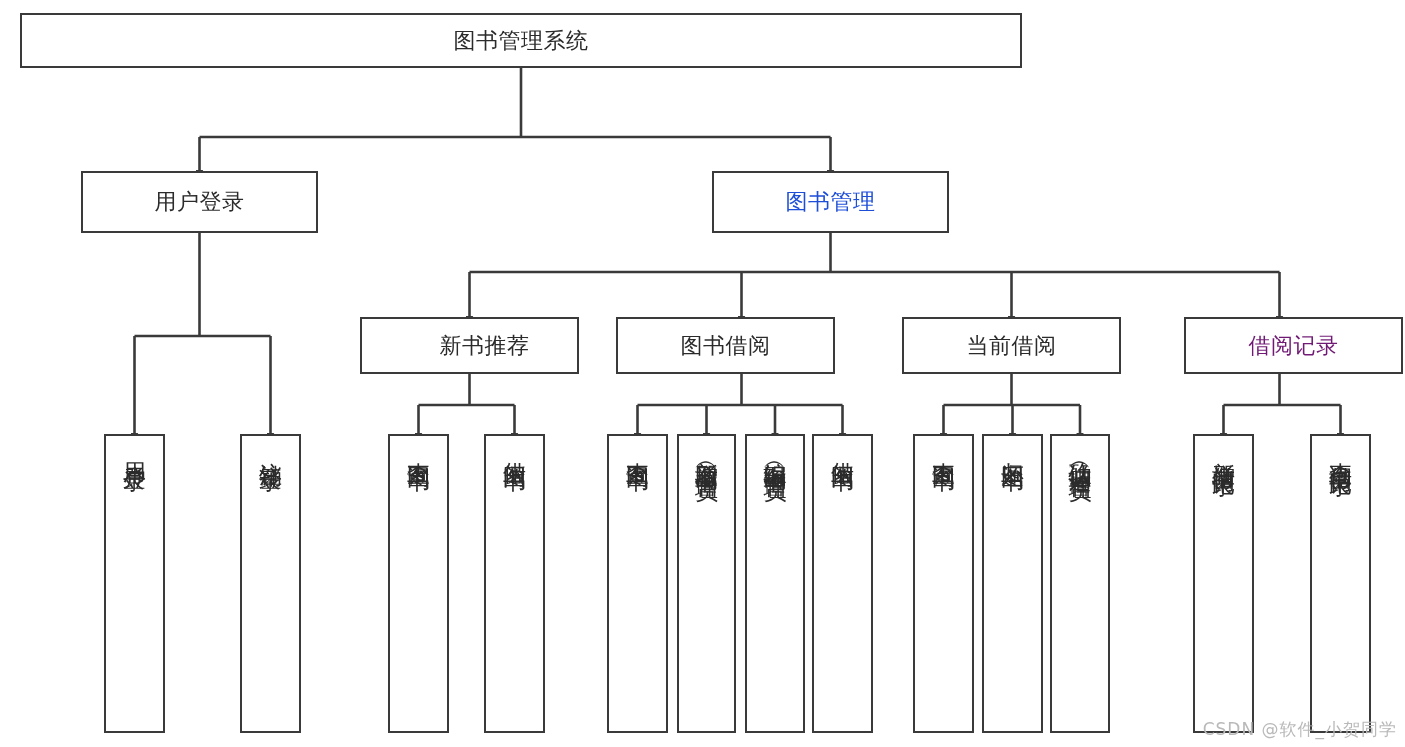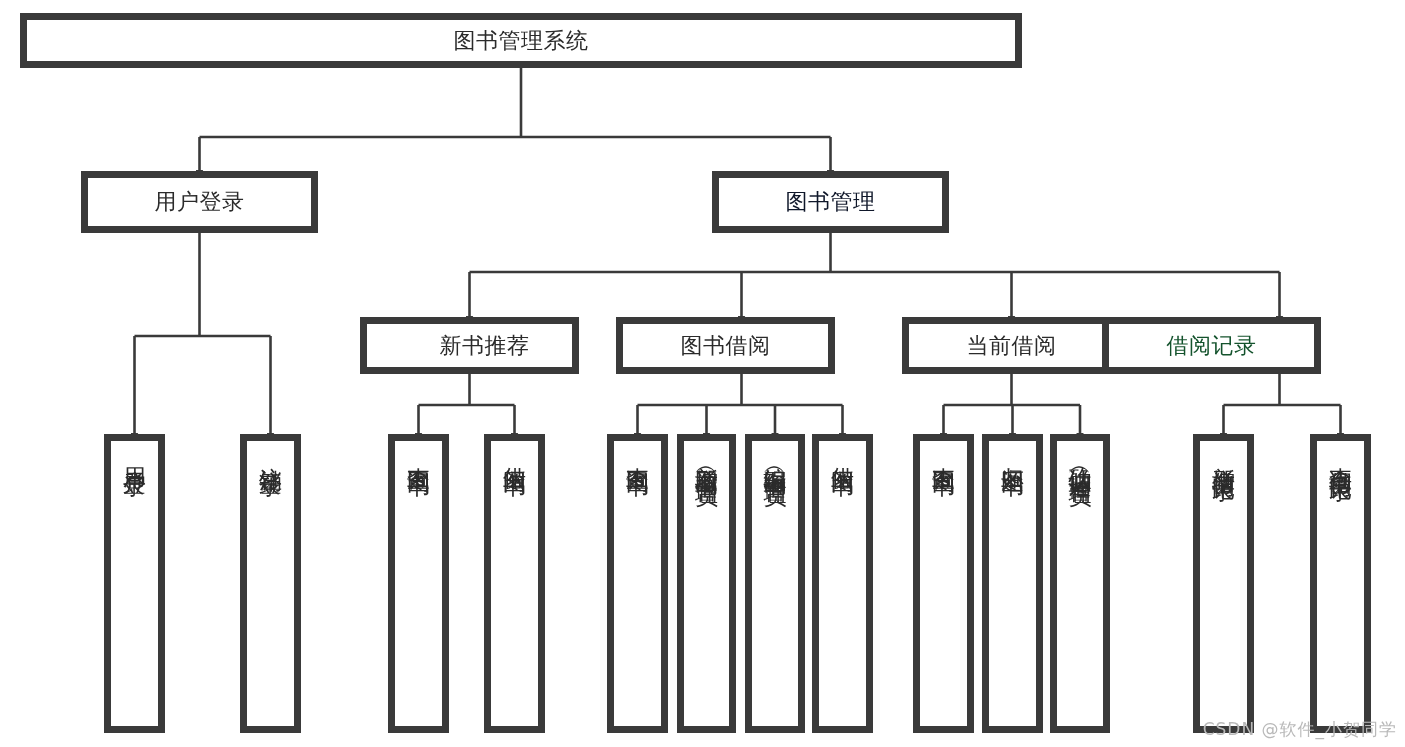--- a/index.html
+++ b/index.html
@@ -21,21 +21,21 @@
     position: absolute;
     left: 0;
     top: 0;
     width: 1405px;
     height: 747px;
     pointer-events: none;
   }
   .node {
     position: absolute;
     box-sizing: border-box;
-    border: 7px solid #0c4a6e;
+    border: 2px solid #0c4a6e;
     background: #ffffff;
     display: flex;
     align-items: center;
     justify-content: center;
     color: #2b2b2b;
   }
   .node .lbl {
     display: block;
     text-align: center;
     line-height: 1.18;
@@ -112,33 +112,33 @@
       <line x1="1223.5" y1="405" x2="1223.5" y2="433" stroke="#3a3a3a" stroke-width="2.6" marker-end="url(#arrowhead)"></line>
       <line x1="1340.5" y1="405" x2="1340.5" y2="433" stroke="#3a3a3a" stroke-width="2.6" marker-end="url(#arrowhead)"></line>
     </svg>
   <div id="nodes">
       <div class="node horiz" style="left: 20px; top: 13px; width: 1002px; height: 55px; border-color: rgb(58, 58, 58); color: rgb(43, 43, 43);">
         <span class="lbl">图书管理系统</span>
       </div>
       <div class="node horiz" style="left: 81px; top: 171px; width: 237px; height: 62px; border-color: rgb(58, 58, 58); color: rgb(43, 43, 43);">
         <span class="lbl">用户登录</span>
       </div>
-      <div class="node horiz" style="left: 712px; top: 171px; width: 237px; height: 62px; border-color: rgb(58, 58, 58); color: #0f172a; align-items: center;">
+      <div class="node horiz" style="left: 712px; top: 171px; width: 237px; height: 62px; border-color: rgb(58, 58, 58); color: #1d4ed8; align-items: center;">
         <span class="lbl">图书管理</span>
       </div>
       <div class="node horiz" style="left: 360px; top: 317px; width: 219px; height: 57px; border-color: rgb(58, 58, 58); color: rgb(43, 43, 43); padding-left: 30px;">
         <span class="lbl">新书推荐</span>
       </div>
       <div class="node horiz" style="left: 616px; top: 317px; width: 219px; height: 57px; border-color: rgb(58, 58, 58); color: rgb(43, 43, 43);">
         <span class="lbl">图书借阅</span>
       </div>
       <div class="node horiz" style="left: 902px; top: 317px; width: 219px; height: 57px; border-color: rgb(58, 58, 58); color: rgb(43, 43, 43);">
         <span class="lbl">当前借阅</span>
       </div>
-      <div class="node horiz" style="left: 1102px; top: 317px; width: 219px; height: 57px; border-color: rgb(58, 58, 58); color: #14532d;">
+      <div class="node horiz" style="left: 1184px; top: 317px; width: 219px; height: 57px; border-color: rgb(58, 58, 58); color: #701a75;">
         <span class="lbl">借阅记录</span>
       </div>
       <div class="node vert" style="left: 104px; top: 434px; width: 61px; height: 299px; border-color: rgb(58, 58, 58); color: rgb(43, 43, 43);">
         <span class="lbl">用户登录</span>
       </div>
       <div class="node vert" style="left: 240px; top: 434px; width: 61px; height: 299px; border-color: rgb(58, 58, 58); color: rgb(43, 43, 43);">
         <span class="lbl">注销登录</span>
       </div>
       <div class="node vert" style="left: 388px; top: 434px; width: 61px; height: 299px; border-color: rgb(58, 58, 58); color: rgb(43, 43, 43);">
         <span class="lbl">查询图书</span>

